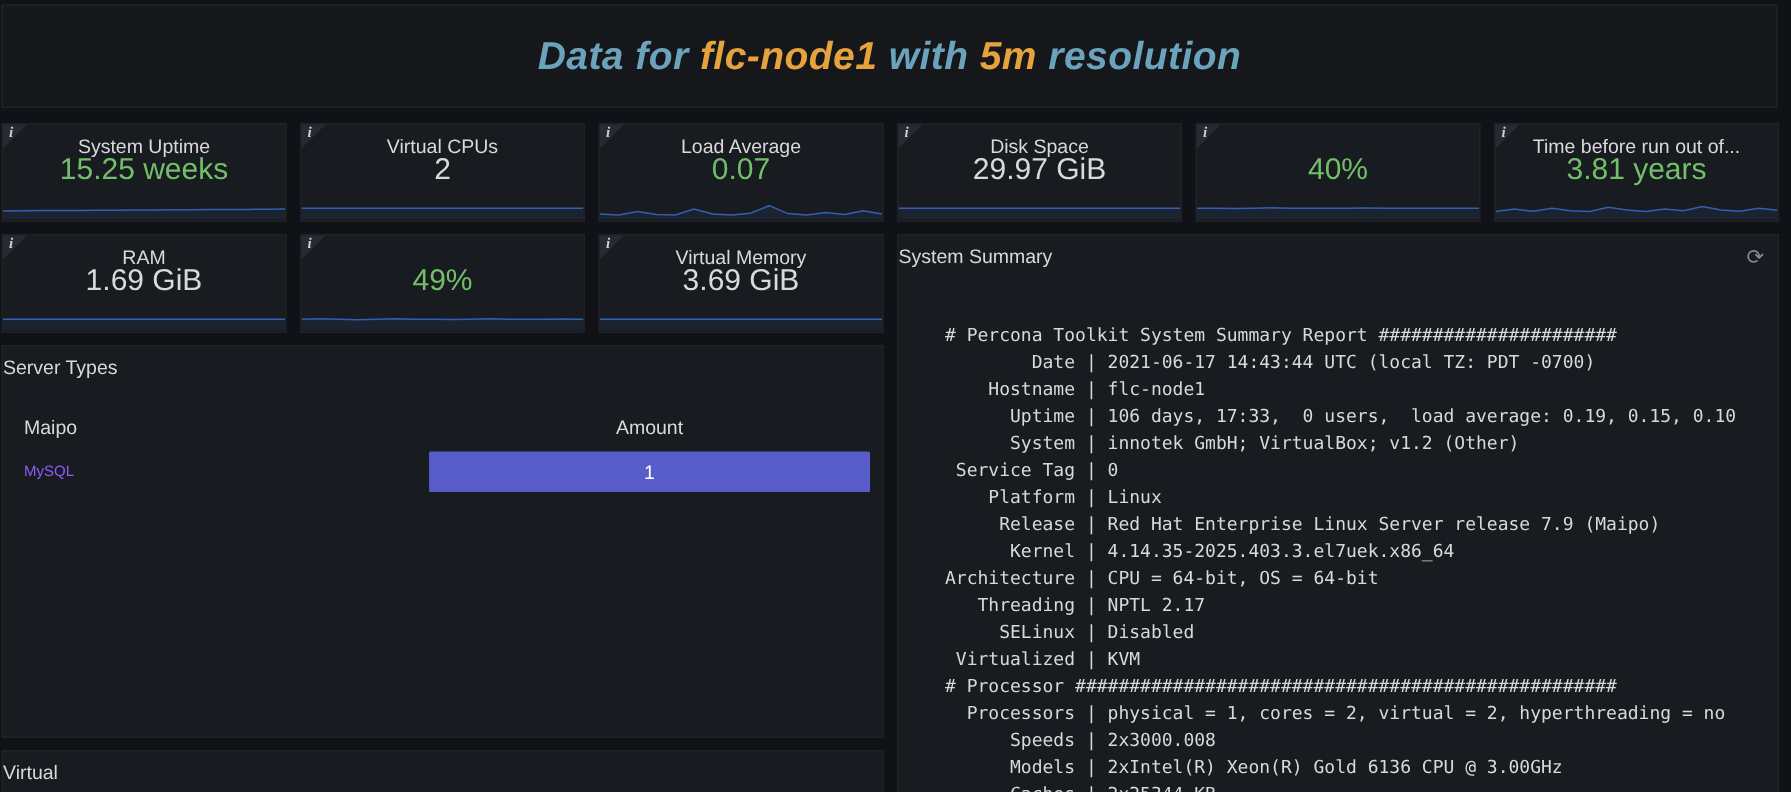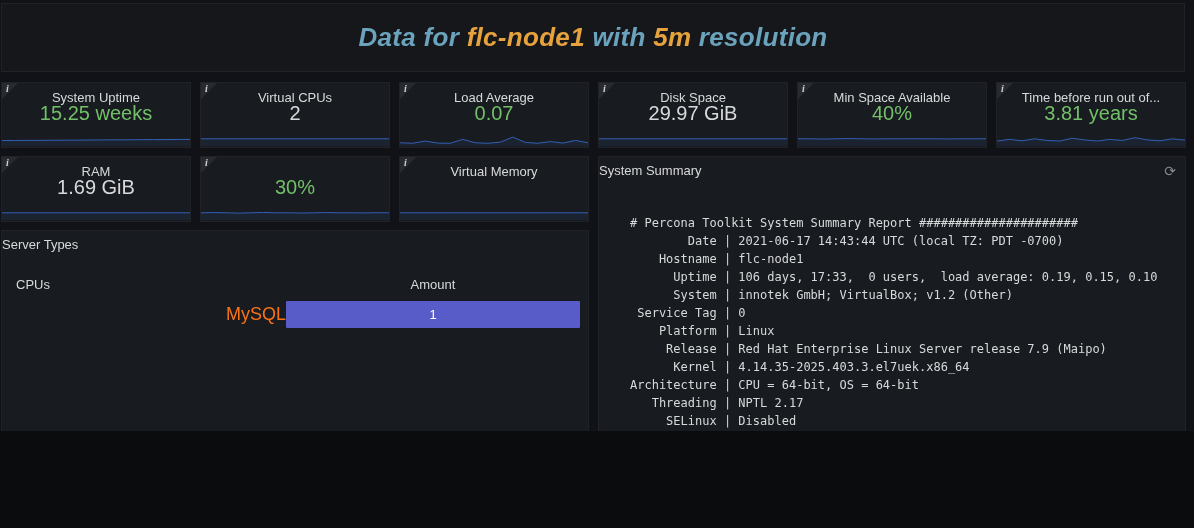--- a/index.html
+++ b/index.html
@@ -1,17 +1,17 @@
 <!DOCTYPE html>
 <html style="--page-bg: #111217; --panel-bg: #181b1f; --panel-border: #202226; --title-teal: #6ba3bd; --title-orange: #e6a23c; --value-green: #73bf69; --value-white: #d8d9da; --bar-purple: #585cc8; --spark-blue: #3a6fd8;"><head>
 <meta charset="utf-8">
 <style>
   html,body { margin:0; padding:0; background:#0b0c0e; }
   .screen {
-    position:relative; width:1194px; height:431px; overflow:hidden;
+    position:relative; width:1194px; height:528px; overflow:hidden;
     background:var(--page-bg,#111217);
     font-family:"Liberation Sans",sans-serif;
     color:#d8d9da;
     text-decoration:underline;
   }
   .panel {
     position:absolute; background:var(--panel-bg,#181b1f);
     border:1px solid var(--panel-border,#202226);
     box-sizing:border-box;
   }
@@ -39,21 +39,21 @@
   
   .phead { position:relative; height:28px; line-height:28px; text-align:left;
     font-size:13px; font-weight:500; color:#d8d9da; cursor:pointer; }
   .refresh { position:absolute; right:9px; top:0; font-size:14px; color:#868b91; cursor:pointer; }
   
   .svc-table { padding:0 8px 0 14px; }
   .svc-cols { display:flex; margin-top:18px; font-size:13px; font-weight:500; color:#d8d9da; }
   .svc-cols .c-type { flex:0 0 270px; text-align:left; }
   .svc-cols .c-amount { flex:1; text-align:center; }
   .svc-row { display:flex; align-items:center; margin-top:9px; }
-  .svc-row .cell-type { flex:0 0 270px; font-size:18px; color:#f97316;text-align:right; }
+  .svc-row .cell-type { flex:0 0 270px; font-size:10px; color:#8b5cf6; }
   .svc-row .cell-amount { flex:1; }
   .amount-bar { width:100%; height:27px; background:var(--bar-purple,#585cc8);
     color:#ffffff; font-size:13px; line-height:27px; text-align:center; border-radius:1px; }
   
   .sum-pre { margin:12px; padding:17px 6px 0 19px; overflow:hidden;
     font-family:"DejaVu Sans Mono","Liberation Mono",monospace;
     font-size:12px; line-height:18px; color:#d8d9da; white-space:pre; }
 </style>
 </head>
 <body>
@@ -111,21 +111,20 @@
     <div class="value" data-color="white">29.97 GiB</div>
     <svg class="spark" viewBox="0 0 100 20" preserveAspectRatio="none">
         <polygon points="0,20 0.00,11.00 6.67,11.00 13.33,11.00 20.00,11.00 26.67,11.00 33.33,11.00 40.00,11.00 46.67,11.00 53.33,11.00 60.00,11.00 66.67,11.00 73.33,11.00 80.00,11.00 86.67,11.00 93.33,11.00 100.00,11.00 100,20"></polygon>
         <polyline vector-effect="non-scaling-stroke" points="0.00,11.00 6.67,11.00 13.33,11.00 20.00,11.00 26.67,11.00 33.33,11.00 40.00,11.00 46.67,11.00 53.33,11.00 60.00,11.00 66.67,11.00 73.33,11.00 80.00,11.00 86.67,11.00 93.33,11.00 100.00,11.00"></polyline>
       </svg>
   </div>
   <div class="panel stat" style="left:797px;top:82px;">
     <div class="corner">
         <span>i</span>
       </div>
-    <div class="title">Min Space Available</div>
     <div class="value" data-color="green">40%</div>
     <svg class="spark" viewBox="0 0 100 20" preserveAspectRatio="none">
         <polygon points="0,20 0.00,11.00 6.67,11.00 13.33,11.28 20.00,11.00 26.67,10.72 33.33,11.00 40.00,11.14 46.67,11.00 53.33,11.00 60.00,10.86 66.67,11.00 73.33,11.00 80.00,11.14 86.67,11.00 93.33,11.00 100.00,11.00 100,20"></polygon>
         <polyline vector-effect="non-scaling-stroke" points="0.00,11.00 6.67,11.00 13.33,11.28 20.00,11.00 26.67,10.72 33.33,11.00 40.00,11.14 46.67,11.00 53.33,11.00 60.00,10.86 66.67,11.00 73.33,11.00 80.00,11.14 86.67,11.00 93.33,11.00 100.00,11.00"></polyline>
       </svg>
   </div>
   <div class="panel stat" style="left:996px;top:82px;">
     <div class="corner">
         <span>i</span>
       </div>
@@ -145,42 +144,43 @@
     <div class="value" data-color="white">1.69 GiB</div>
     <svg class="spark" viewBox="0 0 100 20" preserveAspectRatio="none">
         <polygon points="0,20 0.00,11.00 6.67,11.00 13.33,11.00 20.00,11.00 26.67,11.00 33.33,11.00 40.00,11.00 46.67,11.00 53.33,11.00 60.00,11.00 66.67,11.00 73.33,11.00 80.00,11.00 86.67,11.00 93.33,11.00 100.00,11.00 100,20"></polygon>
         <polyline vector-effect="non-scaling-stroke" points="0.00,11.00 6.67,11.00 13.33,11.00 20.00,11.00 26.67,11.00 33.33,11.00 40.00,11.00 46.67,11.00 53.33,11.00 60.00,11.00 66.67,11.00 73.33,11.00 80.00,11.00 86.67,11.00 93.33,11.00 100.00,11.00"></polyline>
       </svg>
   </div>
   <div class="panel stat" style="left:200px;top:156px;">
     <div class="corner">
         <span>i</span>
       </div>
-    <div class="value" data-color="green">30%</div>
+    <div class="value" data-color="green">49%</div>
     <svg class="spark" viewBox="0 0 100 20" preserveAspectRatio="none">
         <polygon points="0,20 0.00,11.00 6.67,10.72 13.33,11.00 20.00,11.42 26.67,11.00 33.33,10.58 40.00,11.00 46.67,11.00 53.33,11.28 60.00,11.00 66.67,10.72 73.33,11.00 80.00,11.00 86.67,11.14 93.33,10.86 100.00,11.00 100,20"></polygon>
         <polyline vector-effect="non-scaling-stroke" points="0.00,11.00 6.67,10.72 13.33,11.00 20.00,11.42 26.67,11.00 33.33,10.58 40.00,11.00 46.67,11.00 53.33,11.28 60.00,11.00 66.67,10.72 73.33,11.00 80.00,11.00 86.67,11.14 93.33,10.86 100.00,11.00"></polyline>
       </svg>
   </div>
   <div class="panel stat" style="left:399px;top:156px;">
     <div class="corner">
         <span>i</span>
       </div>
     <div class="title">Virtual Memory</div>
+    <div class="value" data-color="white">3.69 GiB</div>
     <svg class="spark" viewBox="0 0 100 20" preserveAspectRatio="none">
         <polygon points="0,20 0.00,11.00 6.67,11.00 13.33,11.00 20.00,11.00 26.67,11.00 33.33,11.00 40.00,11.00 46.67,11.00 53.33,11.00 60.00,11.00 66.67,11.00 73.33,11.00 80.00,11.00 86.67,11.00 93.33,11.00 100.00,11.00 100,20"></polygon>
         <polyline vector-effect="non-scaling-stroke" points="0.00,11.00 6.67,11.00 13.33,11.00 20.00,11.00 26.67,11.00 33.33,11.00 40.00,11.00 46.67,11.00 53.33,11.00 60.00,11.00 66.67,11.00 73.33,11.00 80.00,11.00 86.67,11.00 93.33,11.00 100.00,11.00"></polyline>
       </svg>
   </div>
 
   <div class="panel" style="left:1px;top:230px;width:588px;height:262px;">
     <div class="phead">Server Types</div>
     <div class="svc-table">
       <div class="svc-cols">
-        <div class="c-type">CPUs</div>
+        <div class="c-type">Maipo</div>
         <div class="c-amount">Amount</div>
       </div>
       <div class="svc-row">
         <div class="cell-type">MySQL</div>
         <div class="cell-amount">
           <div class="amount-bar">1</div>
         </div>
       </div>
     </div>
   </div>

